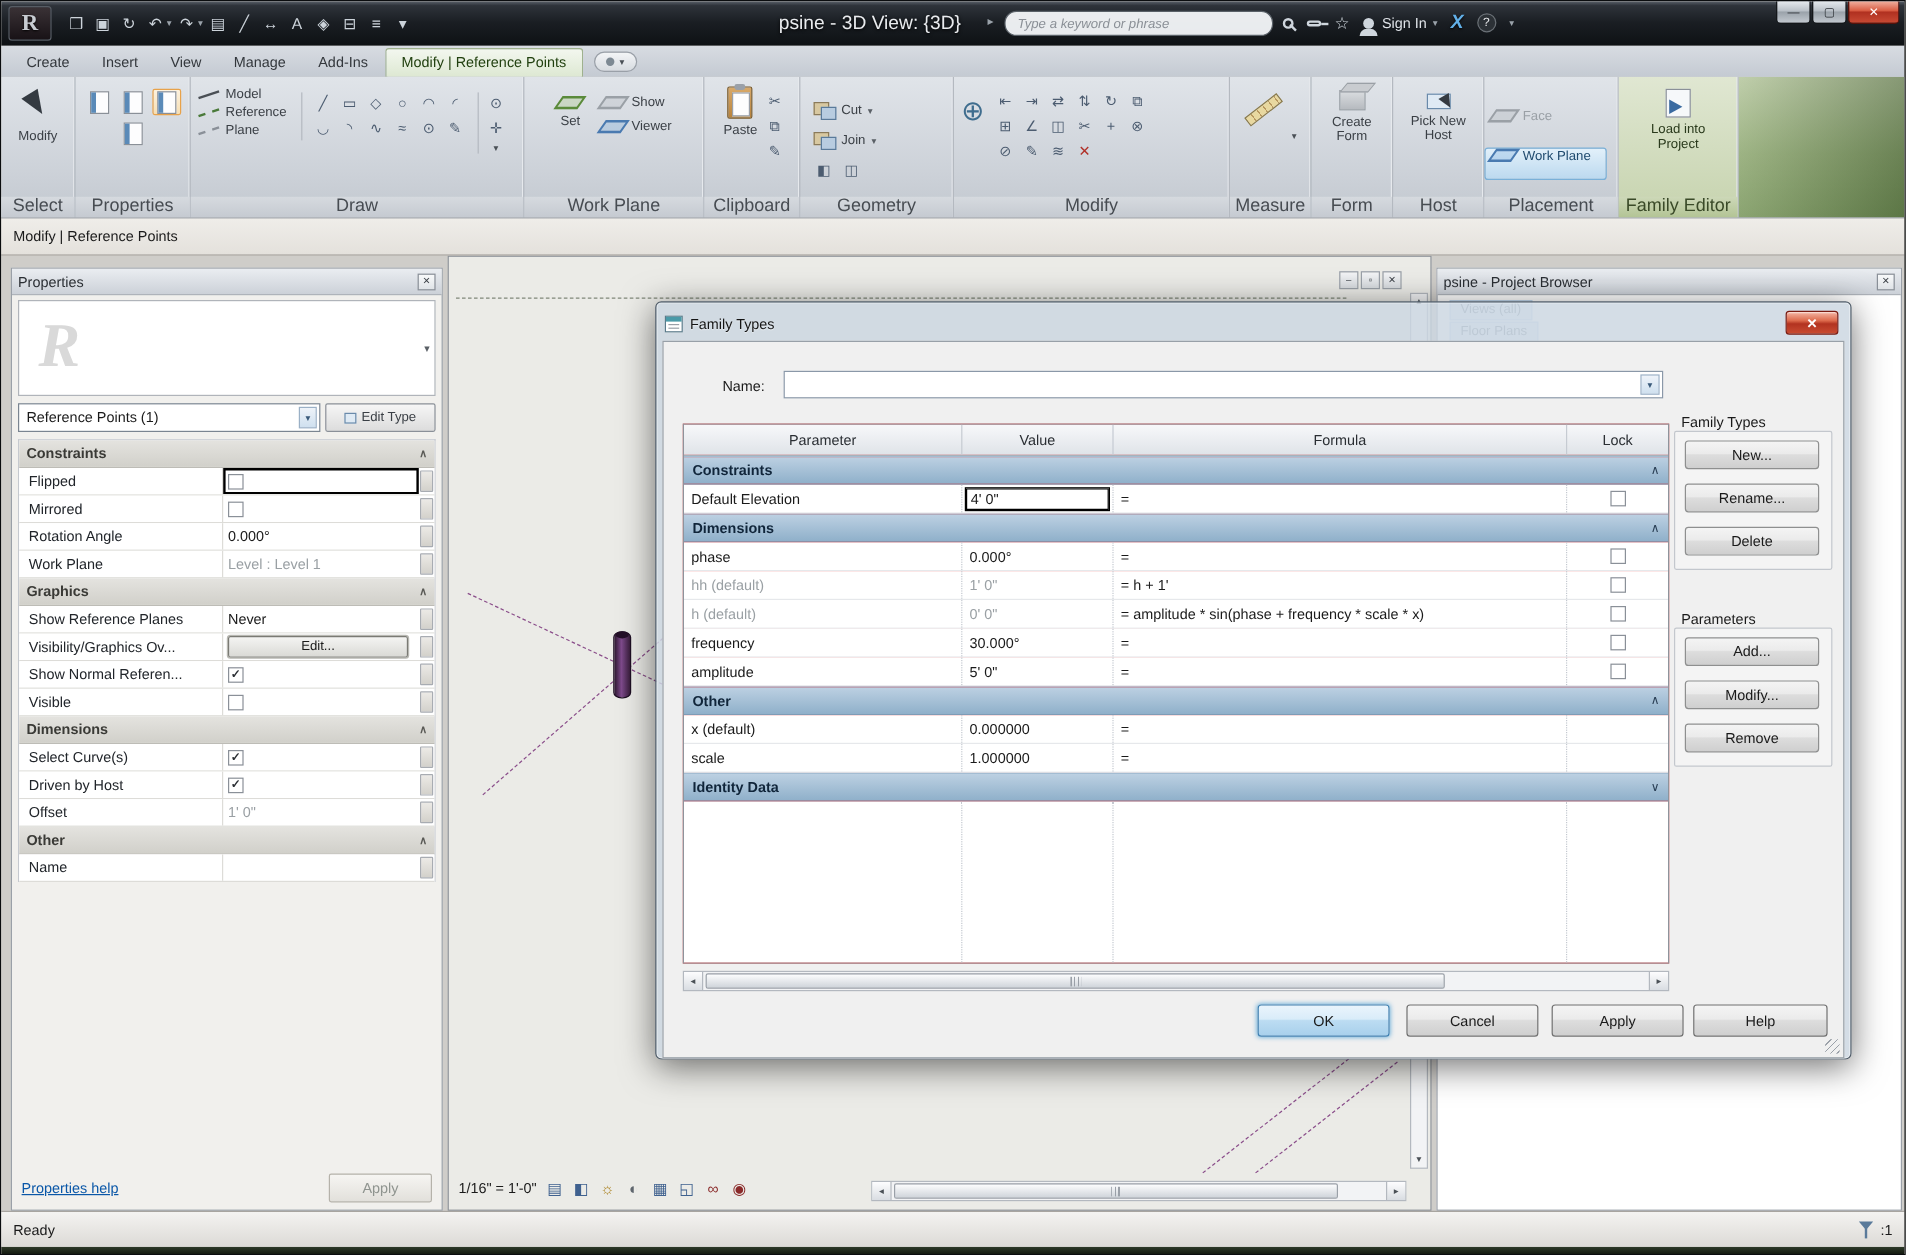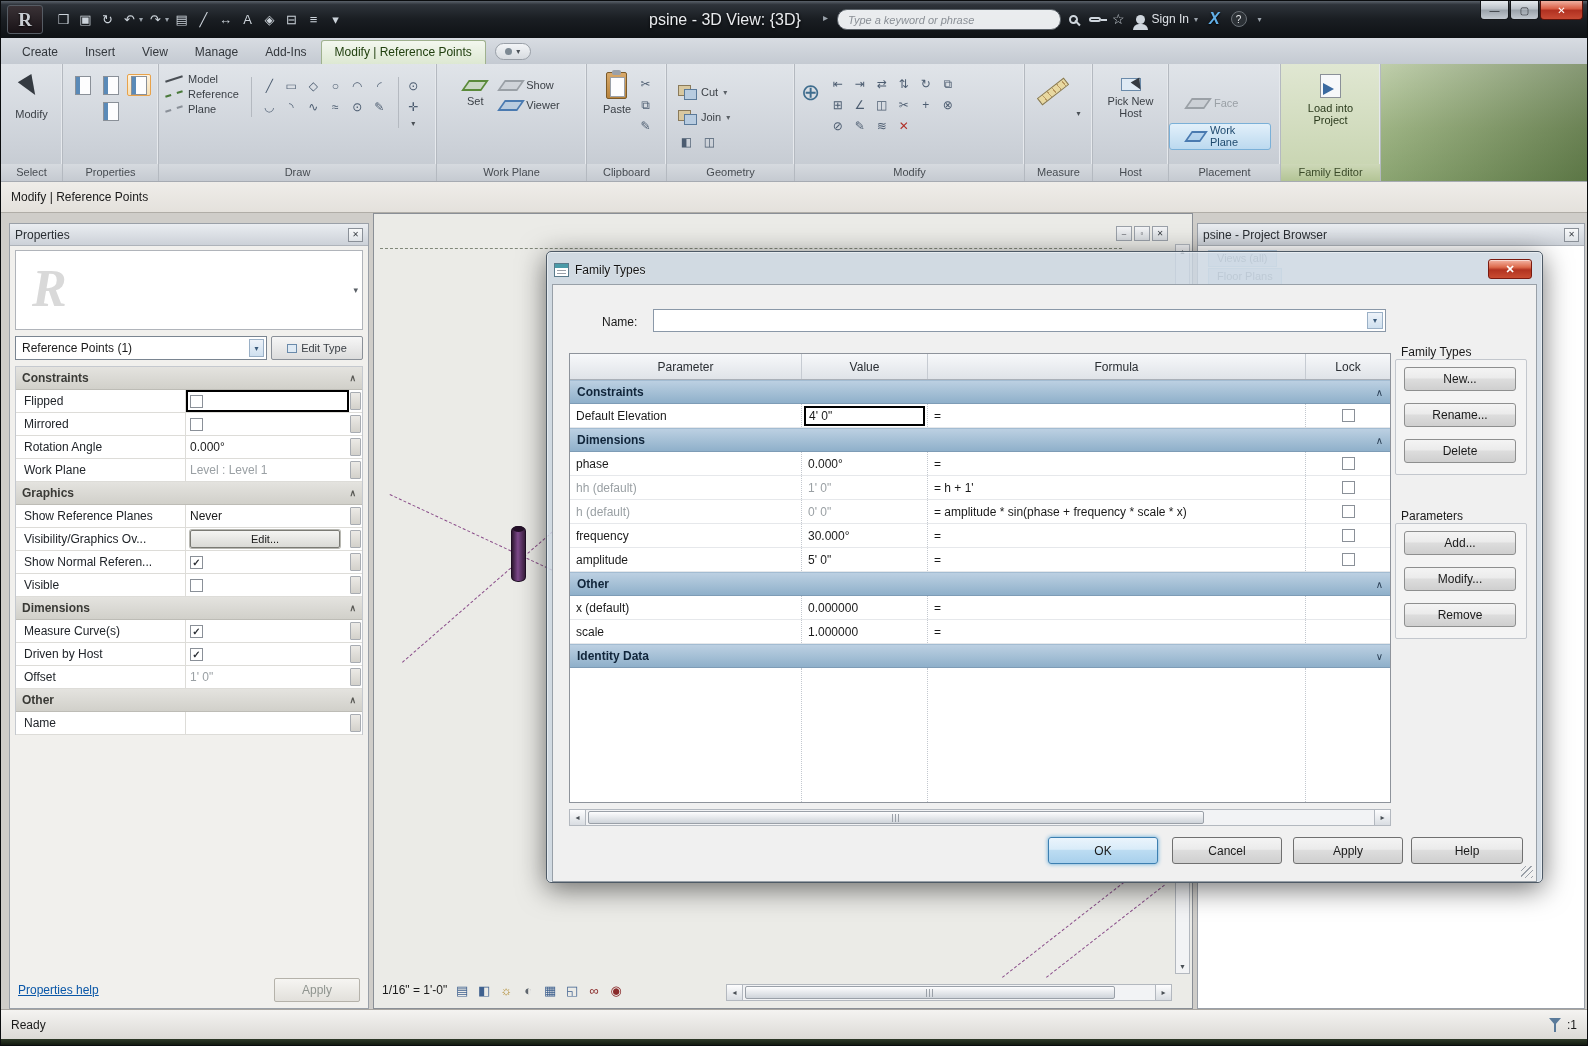--- a/index.html
+++ b/index.html
@@ -48,21 +48,21 @@
   .rtab.active{background:linear-gradient(#f3f7ef,#dde8d2);border:1px solid #9fb18e;border-bottom:none;color:#21400f}
   .ribtoggle{margin:0 0 4px 8px;width:36px;height:17px;border:1px solid #9aa0a8;border-radius:9px;
     background:linear-gradient(#f3f5f7,#d7dbe0);display:flex;align-items:center;justify-content:center;gap:4px}
   .ribtoggle .dot{width:7px;height:7px;border-radius:50%;background:#7d8993}
   .ribtoggle .car{font-size:8px;color:#4a5056}
 
   
   .ribbon{position:absolute;left:0;top:63px;width:100%;height:118px;display:flex;
     background:linear-gradient(#e0e4e9,#ccd1d8 70%,#c2c8cf);border-bottom:1px solid #a6abb2;z-index:29}
   .panel{position:relative;height:100%;border-right:1px solid #b4b9c0;box-shadow:inset -1px 0 0 #e6e9ed;padding-bottom:17px}
-  .plabel{position:absolute;bottom:0;left:0;right:0;height:17px;font-size:11px;color:#474c52;
+  .plabel{position:absolute;bottom:0;left:0;right:0;height:17px;font-size:15px;color:#474c52;
     text-align:center;line-height:16px;background:linear-gradient(#d6dadf,#c5cad1)}
   .pbody{height:101px;display:flex;align-items:flex-start;justify-content:center;padding-top:5px}
   .bigv{display:flex;flex-direction:column;align-items:center;gap:4px;padding:2px 4px;border:1px solid transparent;border-radius:3px}
   .bigv .cap{font-size:11px;color:#3a3f45;text-align:center;line-height:12px}
   .cursor-shape{width:0;height:0;border:8px solid transparent;border-top:20px solid #343a41;transform:rotate(-32deg);margin:4px 0 0}
   .mini{width:24px;height:22px;display:flex;align-items:center;justify-content:center;font-size:14px;color:#46566a;border:1px solid transparent}
   .mini.selbox{border:1px solid #e8a24a;background:linear-gradient(#fdf2df,#f6dfb4);border-radius:2px}
   .sheet{width:16px;height:19px;background:#fdfdfe;border:1px solid #8a9098;position:relative}
   .sheet::before{content:"";position:absolute;left:0;top:0;width:4px;height:100%;background:#5a8ab8}
   .tool{width:19px;height:18px;display:flex;align-items:center;justify-content:center;font-size:12px;color:#4c5c70}
@@ -90,21 +90,21 @@
   .modgrid{display:grid;grid-template-columns:repeat(6,20px);grid-auto-rows:19px;gap:2px;margin:6px 4px 0 6px}
   .movebig{font-size:23px;color:#3f6d8e;margin:10px 2px 0 6px}
   .measicon{width:34px;height:9px;background:repeating-linear-gradient(90deg,#e8d8a0 0 5px,#b89860 5px 6px);
     border:1px solid #8a7a4a;transform:rotate(-38deg);margin-top:18px}
   .cube{width:22px;height:17px;background:linear-gradient(#dadde0,#b6babf);border:1px solid #9aa0a6;position:relative;margin-top:3px}
   .cube::before{content:"";position:absolute;left:-1px;top:-7px;width:22px;height:6px;background:#c9ccd0;border:1px solid #9aa0a6;transform:skewX(-40deg);transform-origin:bottom left}
   .hosticon{width:20px;height:13px;border:1px solid #6a8aaa;background:#dfeaf4;position:relative;margin-top:6px}
   .hosticon::after{content:"";position:absolute;right:-4px;bottom:-5px;width:0;height:0;border:5px solid transparent;border-top:11px solid #343a41;transform:rotate(-30deg)}
   .loadicon{width:21px;height:24px;background:#f6f8fa;border:1px solid #8a9098;position:relative;margin-top:2px}
   .loadicon::after{content:"";position:absolute;left:2px;top:8px;width:0;height:0;border:6px solid transparent;border-left:11px solid #3a6aa0}
-  .wideb{display:flex;align-items:center;gap:6px;width:102px;height:27px;padding:0 18px;border:1px solid transparent;border-radius:3px;font-size:11px}
+  .wideb{display:flex;gap:6px;width:102px;height:27px;padding:0 5px;border:1px solid transparent;border-radius:3px;font-size:11px}
   .wideb.dis{color:#9aa0a6}
   .wideb.on{background:linear-gradient(#e2f0fa,#bcd9ef);border-color:#7ab0d8;color:#1f4a6e}
   .panel.fameditor{background:linear-gradient(#e0e7d2,#c6d3ae)}
   .panel.fameditor .plabel{background:linear-gradient(#cdd8b8,#b3c495);color:#3a4a28}
   .ribfill{flex:1;background:linear-gradient(180deg,#b7c8a0,#90a973 55%,#7b985e);position:relative}
   .ribfill::after{content:"";position:absolute;inset:0;background:linear-gradient(90deg,rgba(255,255,255,.12),rgba(10,30,5,.28))}
   .dim{color:#9aa0a4}
 
   
   .modebar{position:absolute;left:0;top:181px;width:100%;height:31px;background:linear-gradient(#efede9,#e4e1dc);
@@ -452,20 +452,29 @@
     </div>
 
     <div class="panel" style="width:68px">
       <div class="pbody" style="gap:6px">
         <span class="measicon"></span>
         <span class="car" style="font-size:8px;color:#4a5056;margin-top:40px">▾</span>
       </div>
       <div class="plabel">Measure</div>
     </div>
 
+    <div class="panel" style="width:68px">
+      <div class="pbody">
+        <div class="bigv">
+          <span class="cube"></span>
+          <span class="cap dim" style="width:46px">Create Form</span>
+        </div>
+      </div>
+      <div class="plabel">Form</div>
+    </div>
 
     <div class="panel" style="width:76px">
       <div class="pbody">
         <div class="bigv">
           <span class="hosticon"></span>
           <span class="cap" style="width:52px">Pick New Host</span>
         </div>
       </div>
       <div class="plabel">Host</div>
     </div>
@@ -585,21 +594,21 @@
             <div class="pg-value">
               <span class="cbx"></span>
             </div>
             <div class="assoc"></div>
           </div>
           <div class="pg-group">
             <span>Dimensions</span>
             <span class="chev">∧</span>
           </div>
           <div class="pg-row">
-            <div class="pg-label">Measure Curve(s)</div>
+            <div class="pg-label">Select Curve(s)</div>
             <div class="pg-value">
               <span class="cbx">✓</span>
             </div>
             <div class="assoc"></div>
           </div>
           <div class="pg-row">
             <div class="pg-label">Driven by Host</div>
             <div class="pg-value">
               <span class="cbx">✓</span>
             </div>

